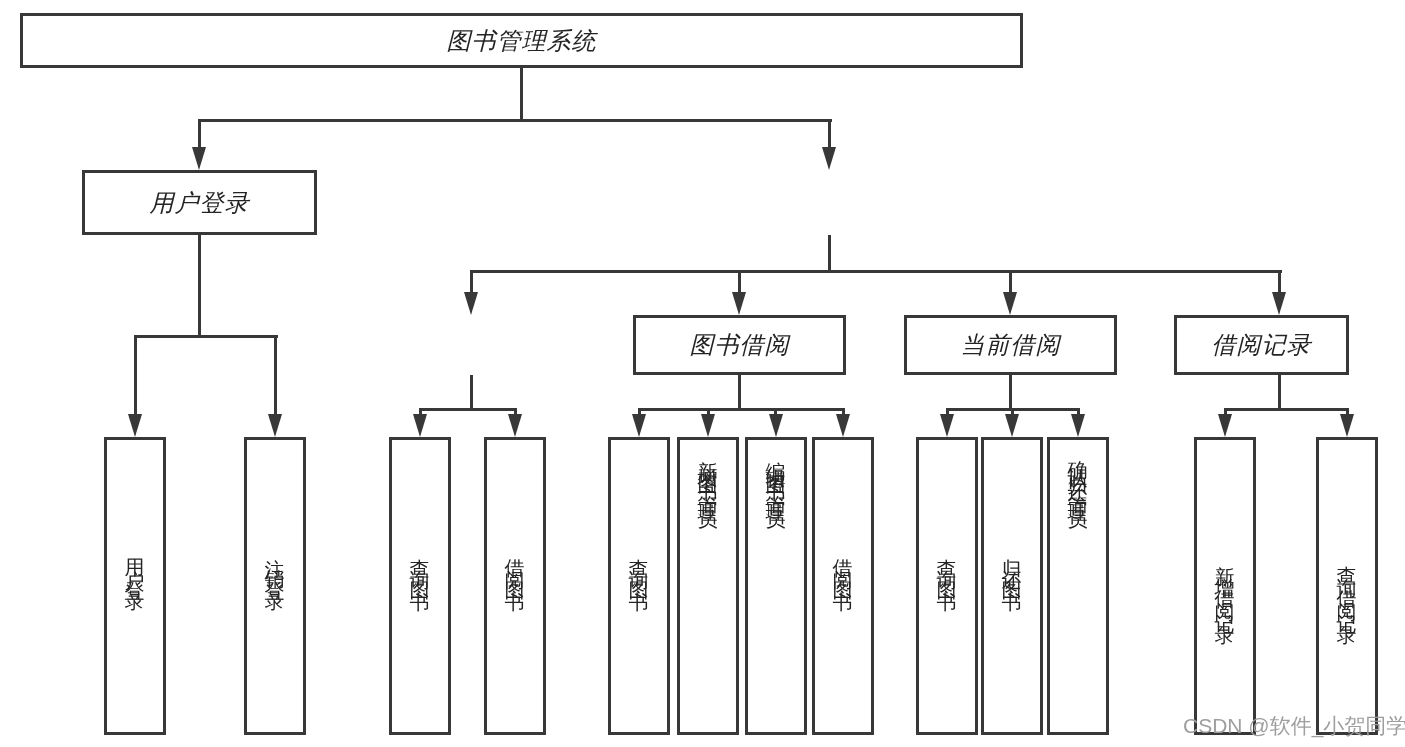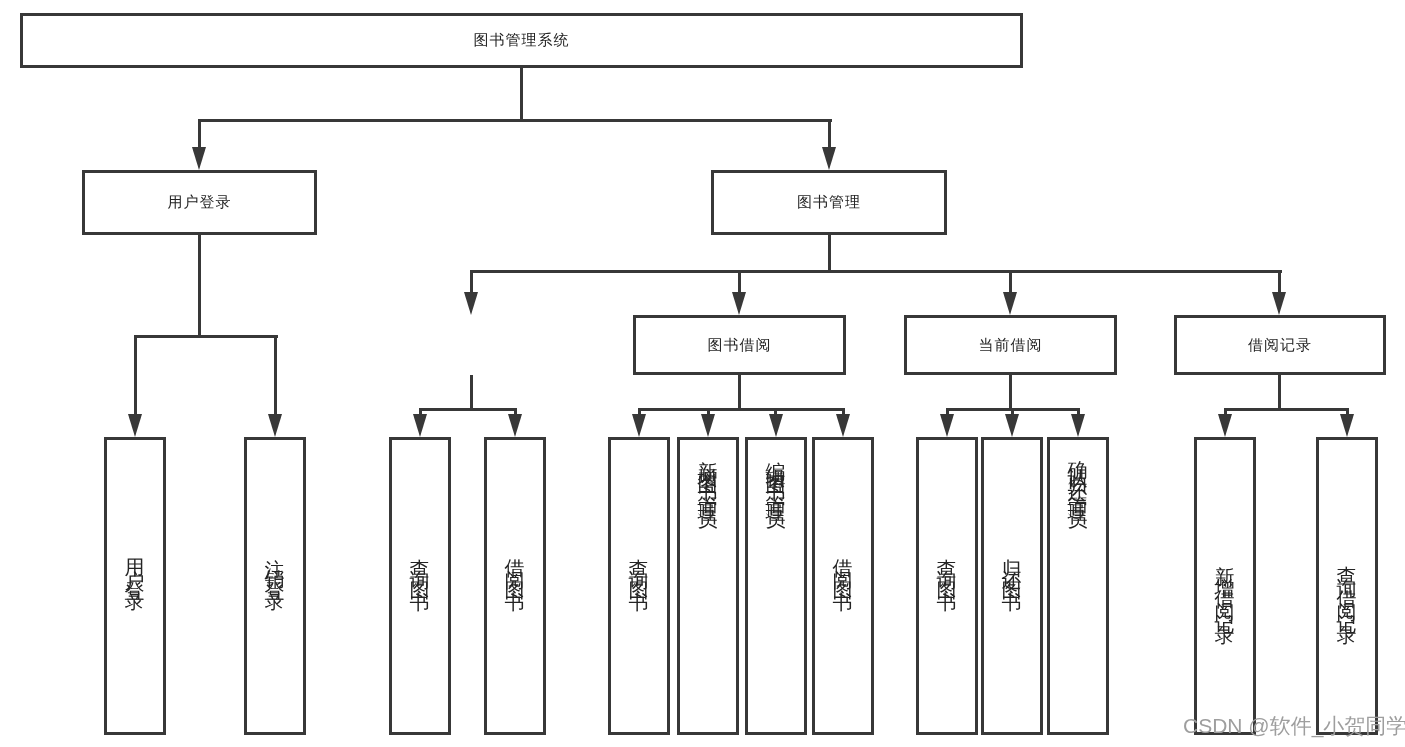--- a/index.html
+++ b/index.html
@@ -4,21 +4,21 @@
 <style>
   html,body{margin:0;padding:0;background:#ffffff;}
   #stage{
     position:relative;width:1405px;height:747px;background:#ffffff;overflow:hidden;
     font-family:"Liberation Sans","DejaVu Sans",sans-serif;color:#242424;
   }
   .box{
     position:absolute;background:#ffffff;border:3px solid #383838;box-sizing:border-box;z-index:2;
   }
   .box.h{display:flex;align-items:center;justify-content:center;}
-  .box.h .lbl{font-size:15px;letter-spacing:1px;white-space:nowrap;}
+  .box.h .lbl{font-size:24px;letter-spacing:1px;white-space:nowrap;font-style:italic;}
   .box.v{display:flex;align-items:center;justify-content:center;}
   .box.v .lbl{
     writing-mode:vertical-rl;text-orientation:mixed;
     font-size:20px;line-height:1;letter-spacing:11px;white-space:nowrap;
   }
   .box.v4 .lbl{padding-bottom:42px;}
   .box.v6 .lbl{letter-spacing:12px;}
   .box.v9{align-items:flex-start;}
   .box.v9 .lbl{letter-spacing:7px;padding-top:5px;}
   .line{position:absolute;background:#383838;z-index:1;}
@@ -96,31 +96,28 @@
   <div class="arrow" style="left:1218px;top:414px"></div>
   <div class="arrow" style="left:1340px;top:414px"></div>
 
   <div class="box h" style="left:20px;top:13px;width:1003px;height:55px">
     <span class="lbl">图书管理系统</span>
   </div>
 
   <div class="box h" style="left:82px;top:170px;width:235px;height:65px">
     <span class="lbl">用户登录</span>
   </div>
-  <div class="box h" style="left:711px;top:170px;width:236px;height:65px">
-    <span class="lbl">图书管理</span>
-  </div>
 
   <div class="box h" style="left:633px;top:315px;width:213px;height:60px">
     <span class="lbl">图书借阅</span>
   </div>
   <div class="box h" style="left:904px;top:315px;width:213px;height:60px">
     <span class="lbl">当前借阅</span>
   </div>
-  <div class="box h" style="left:1174px;top:315px;width:212px;height:60px">
+  <div class="box h" style="left:1174px;top:315px;width:175px;height:60px">
     <span class="lbl">借阅记录</span>
   </div>
 
   <div class="box v v4" style="left:104px;top:437px;width:62px;height:298px">
     <span class="lbl">用户登录</span>
   </div>
   <div class="box v v4" style="left:244px;top:437px;width:62px;height:298px">
     <span class="lbl">注销登录</span>
   </div>
 

